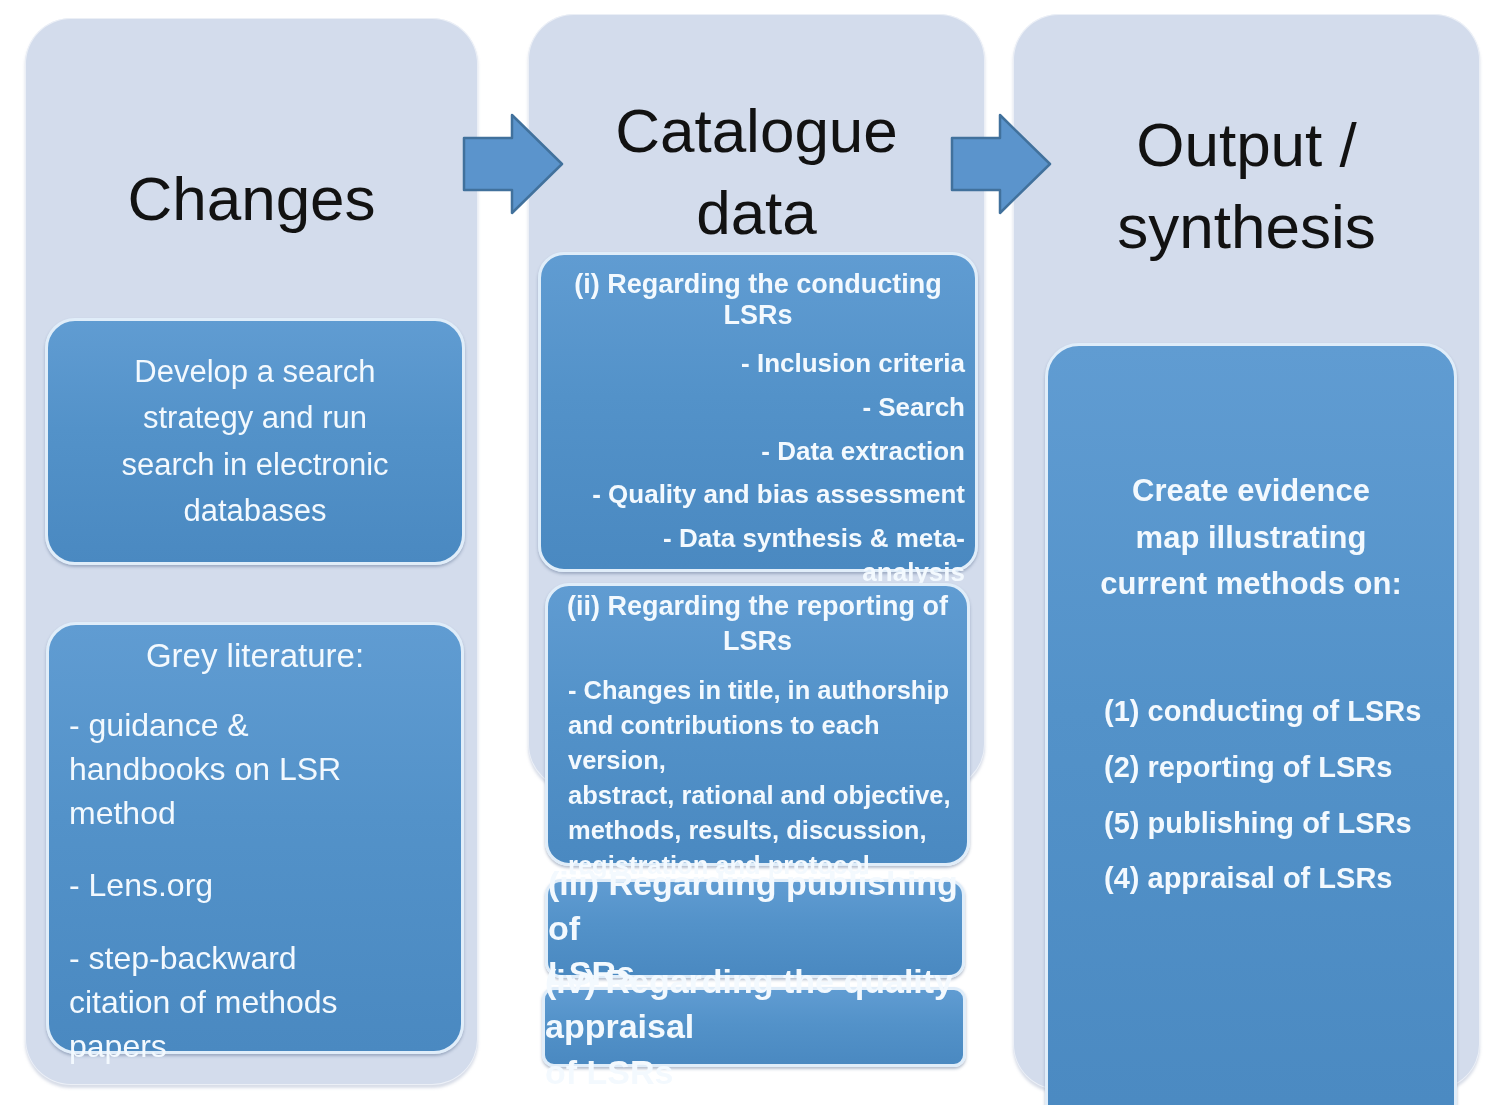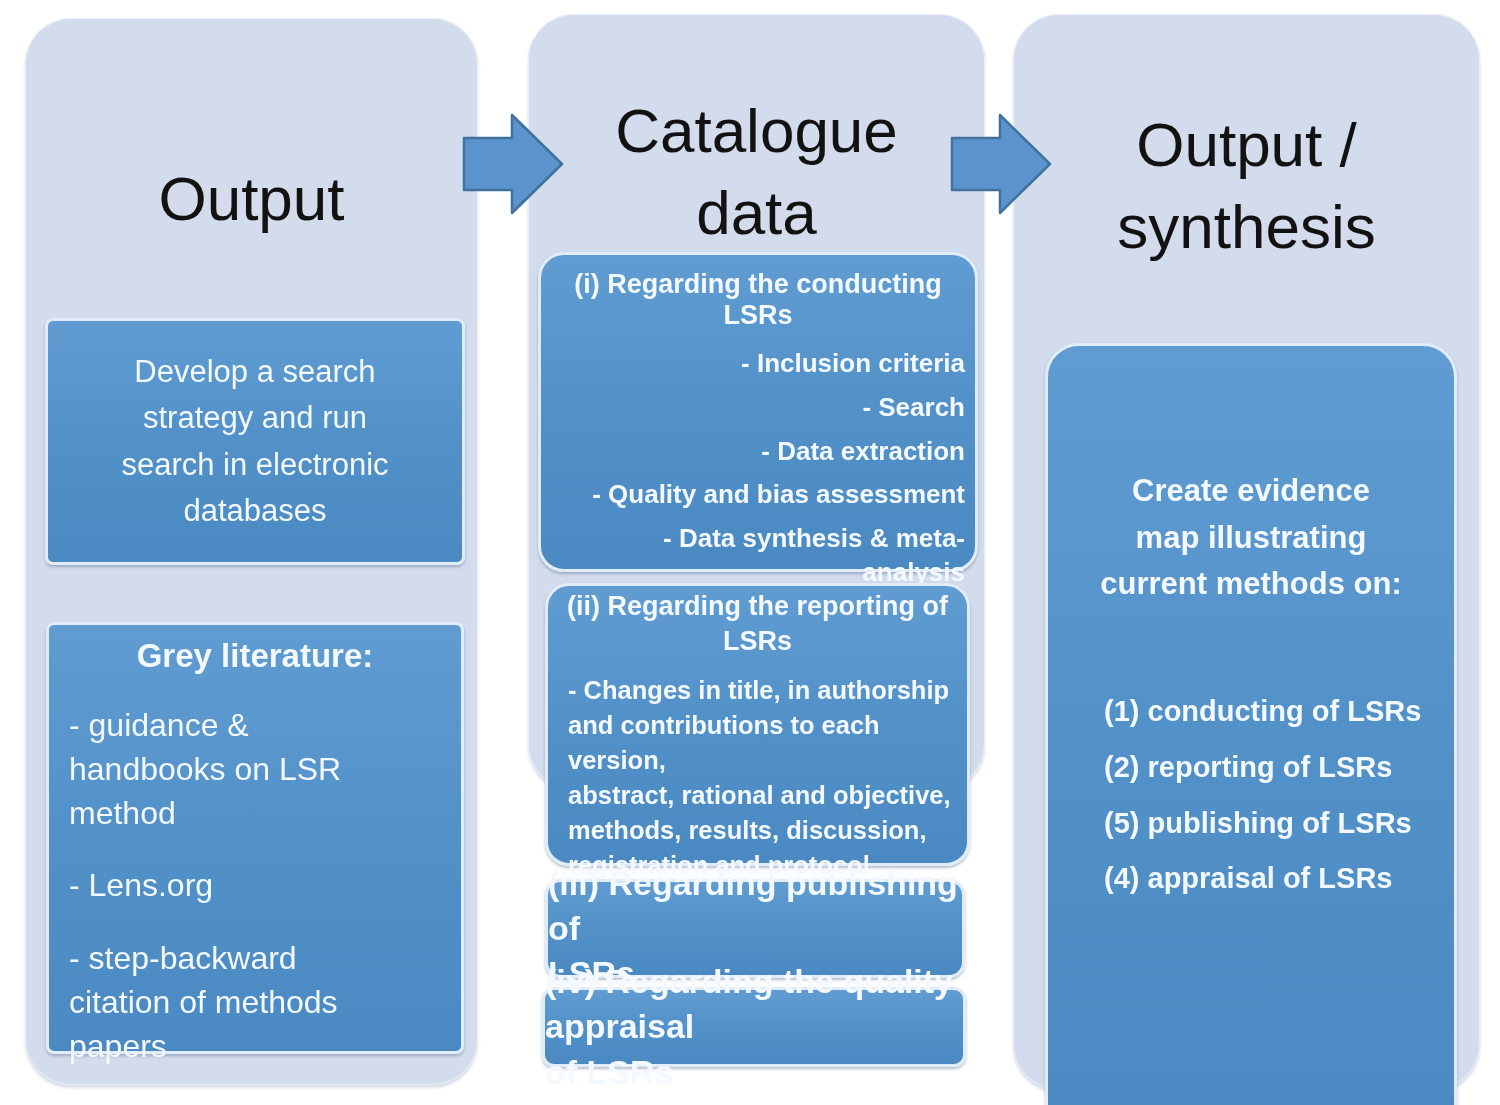--- a/index.html
+++ b/index.html
@@ -12,47 +12,47 @@
     box-shadow:0 3px 3px rgba(140,155,185,.35), inset 0 0 0 1px rgba(255,255,255,.55);
   }
   .col-title{
     position:absolute;left:0;width:100%;text-align:center;
     color:#121212;font-size:62px;line-height:1.32;font-weight:400;
     white-space:pre-line;letter-spacing:0px;
   }
   .bluebox{
     position:absolute;
     background:linear-gradient(180deg,#609cd2 0%,#5392c9 45%,#4a89c1 100%);
-    border:3px solid #e0edf9;border-radius:8px;color:#f3f9fe;
+    border:3px solid #e0edf9;border-radius:30px;color:#f3f9fe;
     box-shadow:0 2px 3px rgba(90,110,145,.45);
     box-sizing:border-box;
   }
   .center-flex{display:flex;align-items:center;justify-content:center;}
   .pre{white-space:pre-line;}
   .b1-text{font-size:31px;line-height:1.5;text-align:center;font-weight:400;}
-  .b2-title{margin-top:12px;text-align:center;font-size:33px;font-weight:700;}
+  .b2-title{margin-top:12px;text-align:center;font-size:33px;font-weight:400;}
   .b2-items{padding:0 24px 0 20px;font-size:32px;line-height:1.38;font-weight:400;}
   .b2-items .item{margin-top:28px;}
   .b3-title{margin-top:14px;text-align:center;font-size:27px;font-weight:700;}
   .b3-items{padding:6px 10px 0 22px;font-size:26px;font-weight:700;line-height:1.3;}
   .b3-items .item{margin-top:10px;text-align:right;}
   .b4-title{margin-top:3px;text-align:center;font-size:27px;font-weight:700;line-height:1.3;}
   .b4-para{padding:14px 12px 0 20px;font-size:25.5px;font-weight:700;line-height:1.37;}
   .small-head{font-size:34px;font-weight:700;line-height:1.33;}
   .b7-title{position:absolute;left:0;width:100%;top:122px;text-align:center;
     font-size:31px;font-weight:700;line-height:1.5;}
   .b7-items{position:absolute;left:56px;top:348px;font-size:29px;font-weight:600;line-height:1.2;}
   .b7-items .item{margin-bottom:21px;}
   .arrow{position:absolute;width:104px;height:104px;}
 </style>
 </head>
 <body>
 
 <div class="panel" style="left:25px;top:18px;width:453px;height:1067px;">
-  <div class="col-title pre" style="top:140px;">Output</div>
+  <div class="col-title pre" style="top:140px;">Changes</div>
 
   <div class="bluebox center-flex" style="left:20px;top:300px;width:420px;height:247px;">
     <div class="b1-text pre">Develop a search
 strategy and run
 search in electronic
 databases</div>
   </div>
 
   <div class="bluebox" style="left:21px;top:604px;width:418px;height:432px;">
     <div class="b2-title">Grey literature:</div>

